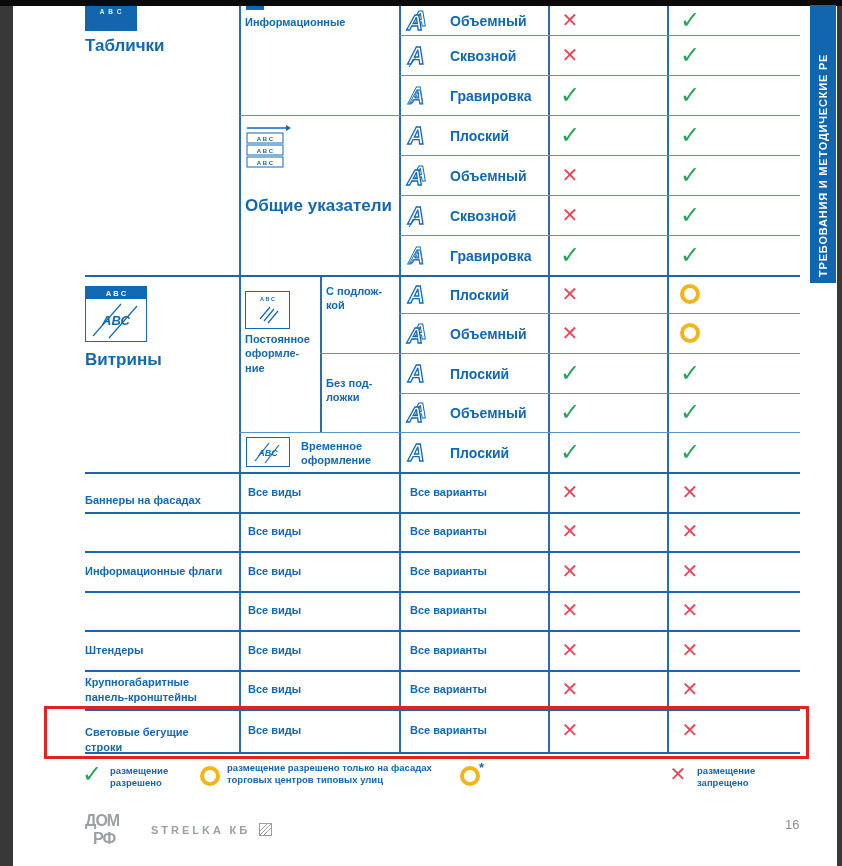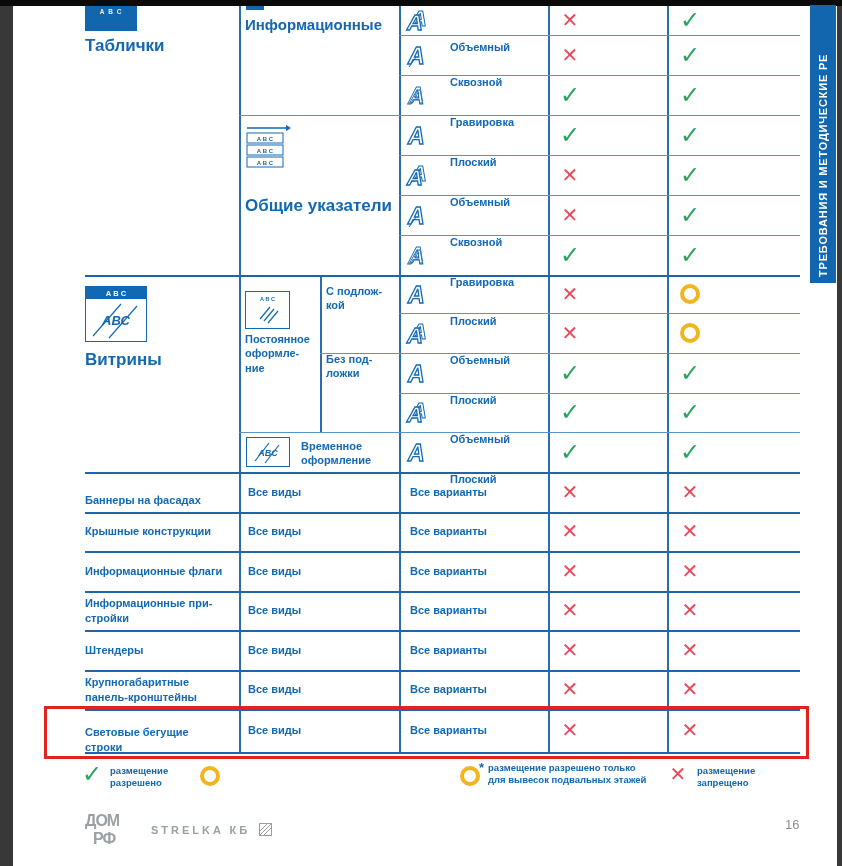--- a/index.html
+++ b/index.html
@@ -10,21 +10,21 @@
   .side-tab-text{position:absolute;left:7px;top:272px;transform:rotate(-90deg);transform-origin:0 0;
     white-space:nowrap;font-weight:bold;font-size:11px;color:#fff;letter-spacing:0.8px;}
   .abs{position:absolute;}
   
   .hline{position:absolute;height:1px;background:#5b94c9;}
   .hline.thick{height:2px;background:#1f66a8;}
   .vline{position:absolute;width:2px;background:#2a6cae;}
   .cat-label{position:absolute;font-weight:bold;font-size:17px;color:#1268b3;white-space:pre-line;line-height:1.3;}
   .cell-flex{position:absolute;display:flex;align-items:center;}
   .cell-flex span{font-weight:bold;font-size:11px;color:#1268b3;white-space:pre-line;line-height:1.3;}
-  .vlabel{position:absolute;left:437px;font-weight:bold;font-size:11px;color:#1268b3;margin-top:28px;}
+  .vlabel{position:absolute;left:437px;font-weight:bold;font-size:14px;color:#1268b3;}
   .sub-label{position:absolute;font-weight:bold;font-size:11px;color:#1268b3;white-space:pre-line;line-height:1.3;}
   .vicon{position:absolute;left:392px;width:26px;height:28px;}
   
   .mark{position:absolute;width:26px;height:26px;display:flex;align-items:center;justify-content:center;}
   .mark-check::before{content:"✓";font-family:"DejaVu Sans",sans-serif;font-weight:bold;font-size:24px;color:#2aa45c;}
   .mark-cross::before{content:"✕";font-family:"DejaVu Sans",sans-serif;font-weight:bold;font-size:20px;color:#e84a5c;}
   .mark-circle::before,.mark-circle-star::before{content:"";width:12px;height:12px;border:4px solid #f3b51e;border-radius:50%;}
   .mark-circle-star::after{content:"*";position:absolute;right:-1px;top:-3px;font-weight:bold;font-size:13px;color:#1268b3;}
   
   .legend-label{position:absolute;font-weight:bold;font-size:9.5px;color:#1268b3;white-space:pre-line;line-height:1.3;}
@@ -90,21 +90,21 @@
     <div class="hline thick" style="left:72px;top:665px;width:715px"></div>
     <div class="hline thick" style="left:72px;top:704px;width:715px"></div>
     <div class="hline thick" style="left:72px;top:747px;width:715px"></div>
 
     <div class="tab-icon" style="left:72px;top:0;width:52px;height:26px">
       <span>А В С</span>
     </div>
     <div class="cat-label" style="left:72px;top:30px">Таблички</div>
 
     <div class="abs" style="left:233px;top:0;width:18px;height:5px;background:#1266ad"></div>
-    <div class="cat-label" style="left:232px;top:10px;font-size:15px">Информационные</div>
+    <div class="cat-label" style="left:232px;top:10px;font-size:11px">Информационные</div>
 
     <svg class="vicon" style="top:1px">
         <use href="#sym-a-volume"></use>
       </svg>
     <span class="vlabel" style="top:8px">Объемный</span>
     <span class="mark mark-cross" style="left:544px;top:2px"></span>
     <span class="mark mark-check" style="left:664px;top:2px"></span>
 
     <svg class="vicon" style="top:36px">
         <use href="#sym-a-through"></use>
@@ -176,21 +176,21 @@
       <line x1="15" y1="28" x2="25" y2="16" stroke="#1268b3" stroke-width="1.2"></line>
       <line x1="19" y1="30" x2="29" y2="18" stroke="#1268b3" stroke-width="1.2"></line>
       <line x1="23" y1="32" x2="33" y2="20" stroke="#1268b3" stroke-width="1.2"></line>
     </svg>
     <div class="sub-label" style="left:232px;top:327px">Постоянное
 оформле-
 ние</div>
 
     <div class="sub-label" style="left:313px;top:279px">С подлож-
 кой</div>
-    <div class="sub-label" style="left:313px;top:347px">Без под-
+    <div class="sub-label" style="left:313px;top:371px">Без под-
 ложки</div>
 
     <svg class="vicon" style="top:275px">
         <use href="#sym-a-flat"></use>
       </svg>
     <span class="vlabel" style="top:282px">Плоский</span>
     <span class="mark mark-cross" style="left:544px;top:276px"></span>
     <span class="mark mark-circle" style="left:664px;top:276px"></span>
 
     <svg class="vicon" style="top:314px">
@@ -235,23 +235,20 @@
       </div>
     <div class="cell-flex" style="left:235px;top:467px;width:110px;height:40px">
         <span>Все виды</span>
       </div>
     <div class="cell-flex" style="left:397px;top:467px;width:140px;height:40px">
         <span>Все варианты</span>
       </div>
     <span class="mark mark-cross" style="left:544px;top:474px"></span>
     <span class="mark mark-cross" style="left:664px;top:474px"></span>
 
-    <div class="cell-flex" style="left:72px;top:507px;width:160px;height:39px">
-        <span>Крышные конструкции</span>
-      </div>
     <div class="cell-flex" style="left:235px;top:507px;width:110px;height:39px">
         <span>Все виды</span>
       </div>
     <div class="cell-flex" style="left:397px;top:507px;width:140px;height:39px">
         <span>Все варианты</span>
       </div>
     <span class="mark mark-cross" style="left:544px;top:513px"></span>
     <span class="mark mark-cross" style="left:664px;top:513px"></span>
 
     <div class="cell-flex" style="left:72px;top:546px;width:160px;height:40px">
@@ -259,24 +256,20 @@
       </div>
     <div class="cell-flex" style="left:235px;top:546px;width:110px;height:40px">
         <span>Все виды</span>
       </div>
     <div class="cell-flex" style="left:397px;top:546px;width:140px;height:40px">
         <span>Все варианты</span>
       </div>
     <span class="mark mark-cross" style="left:544px;top:553px"></span>
     <span class="mark mark-cross" style="left:664px;top:553px"></span>
 
-    <div class="cell-flex" style="left:72px;top:586px;width:160px;height:39px">
-        <span>Информационные при-
-стройки</span>
-      </div>
     <div class="cell-flex" style="left:235px;top:586px;width:110px;height:39px">
         <span>Все виды</span>
       </div>
     <div class="cell-flex" style="left:397px;top:586px;width:140px;height:39px">
         <span>Все варианты</span>
       </div>
     <span class="mark mark-cross" style="left:544px;top:592px"></span>
     <span class="mark mark-cross" style="left:664px;top:592px"></span>
 
     <div class="cell-flex" style="left:72px;top:625px;width:160px;height:40px">
@@ -317,24 +310,24 @@
     <span class="mark mark-cross" style="left:544px;top:712px"></span>
     <span class="mark mark-cross" style="left:664px;top:712px"></span>
 
     <div class="highlight-box" style="left:31px;top:701px;width:759px;height:47px"></div>
 
     <span class="mark mark-check" style="left:66px;top:756px"></span>
     <div class="legend-label" style="left:97px;top:760px">размещение
 разрешено</div>
 
     <span class="mark mark-circle" style="left:184px;top:758px"></span>
+    <div class="legend-label" style="left:214px;top:757px">размещение разрешено только на фасадах
+торговых центров типовых улиц</div>
 
     <span class="mark mark-circle-star" style="left:444px;top:758px"></span>
-    <div class="legend-label" style="left:475px;top:757px">размещение разрешено только
-для вывесок подвальных этажей</div>
 
     <span class="mark mark-cross" style="left:652px;top:756px"></span>
     <div class="legend-label" style="left:684px;top:760px">размещение
 запрещено</div>
 
     <svg class="abs" style="left:72px;top:806px" width="44" height="38">
       <text x="0" y="15" font-size="16" font-weight="bold" fill="#9aa0a3" letter-spacing="-1">ДОМ</text>
       <text x="8" y="33" font-size="16" font-weight="bold" fill="#9aa0a3" letter-spacing="-1">РФ</text>
     </svg>
     <span class="studio" style="left:138px;top:819px">STRELKA КБ</span>

